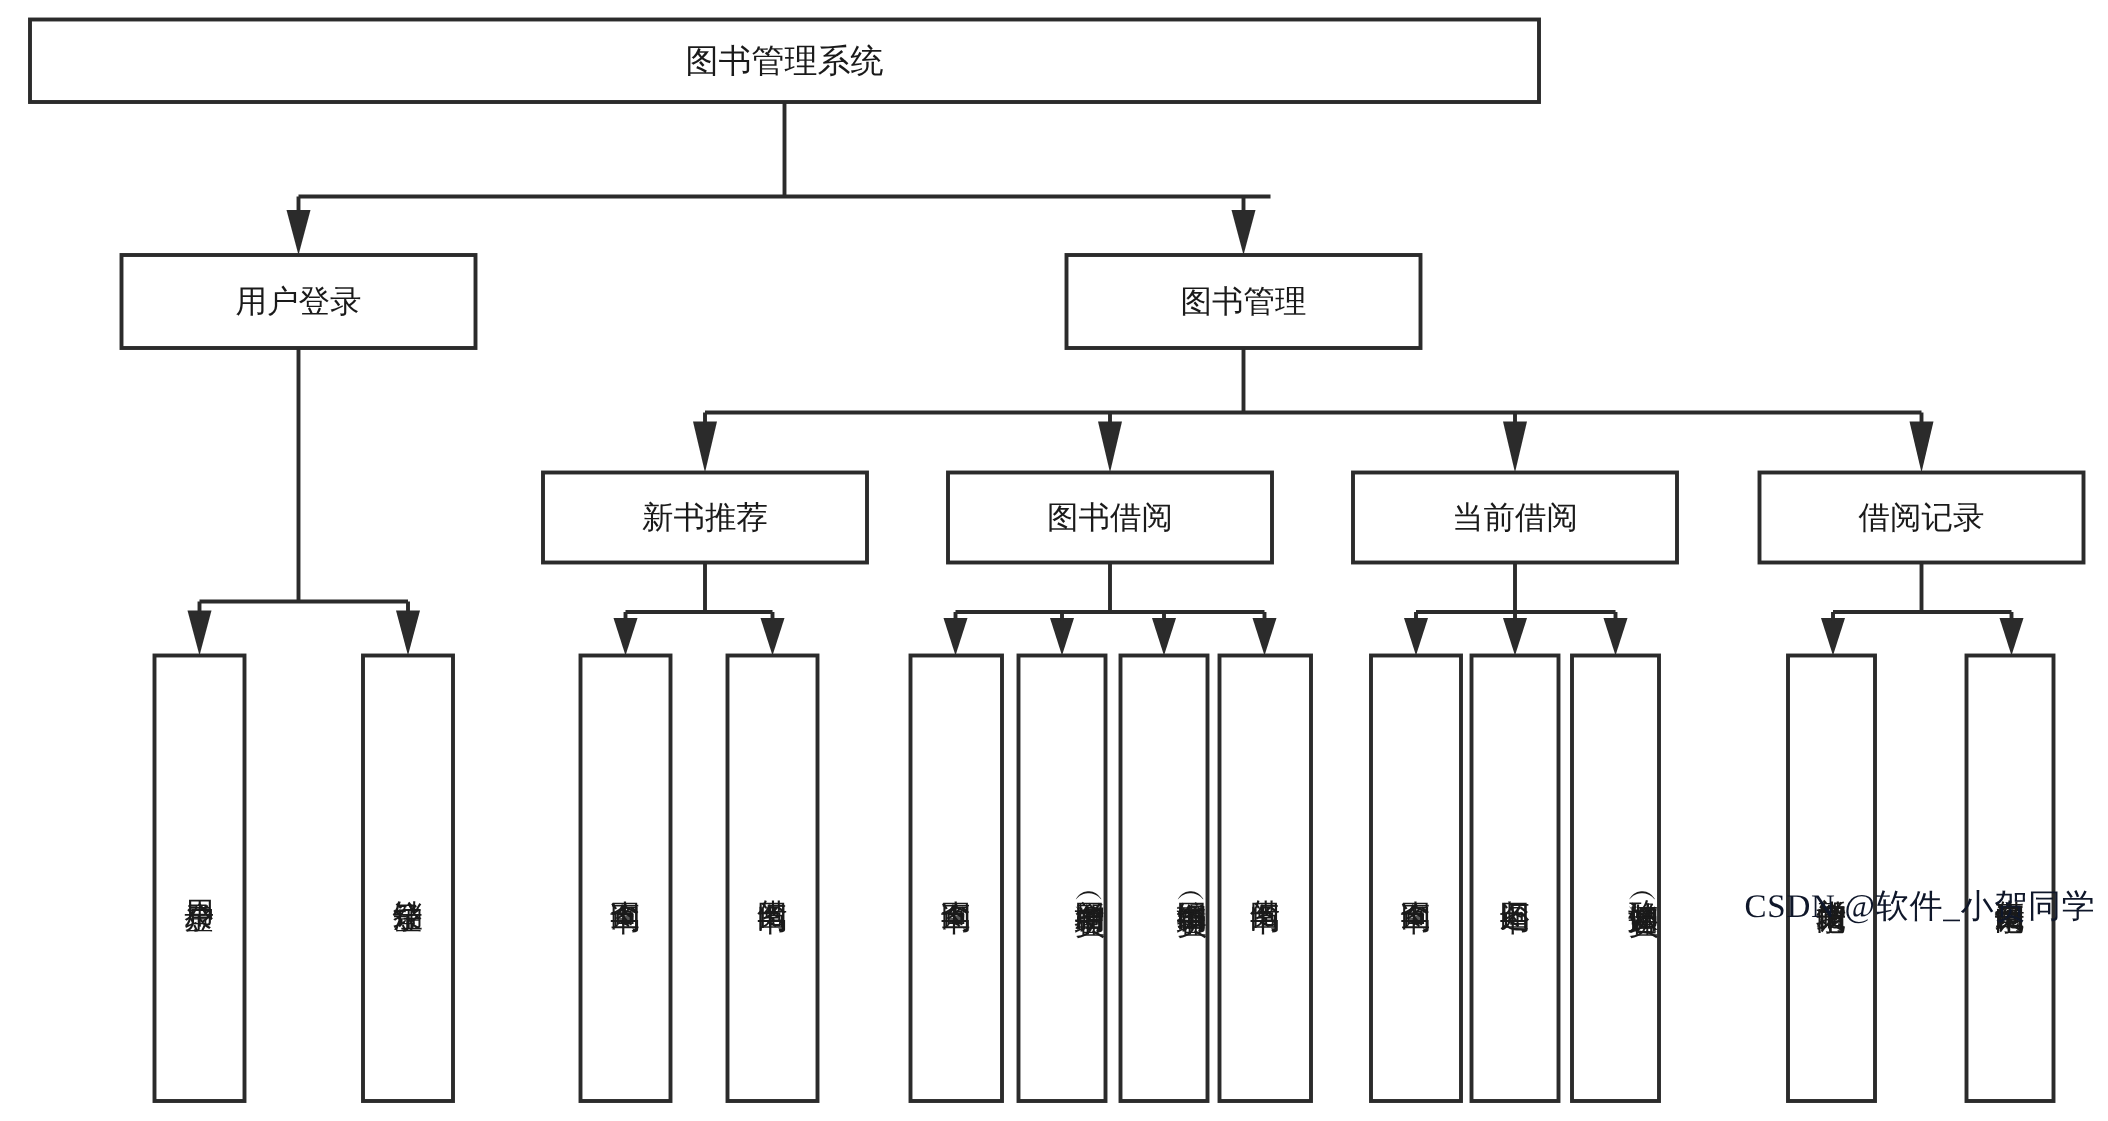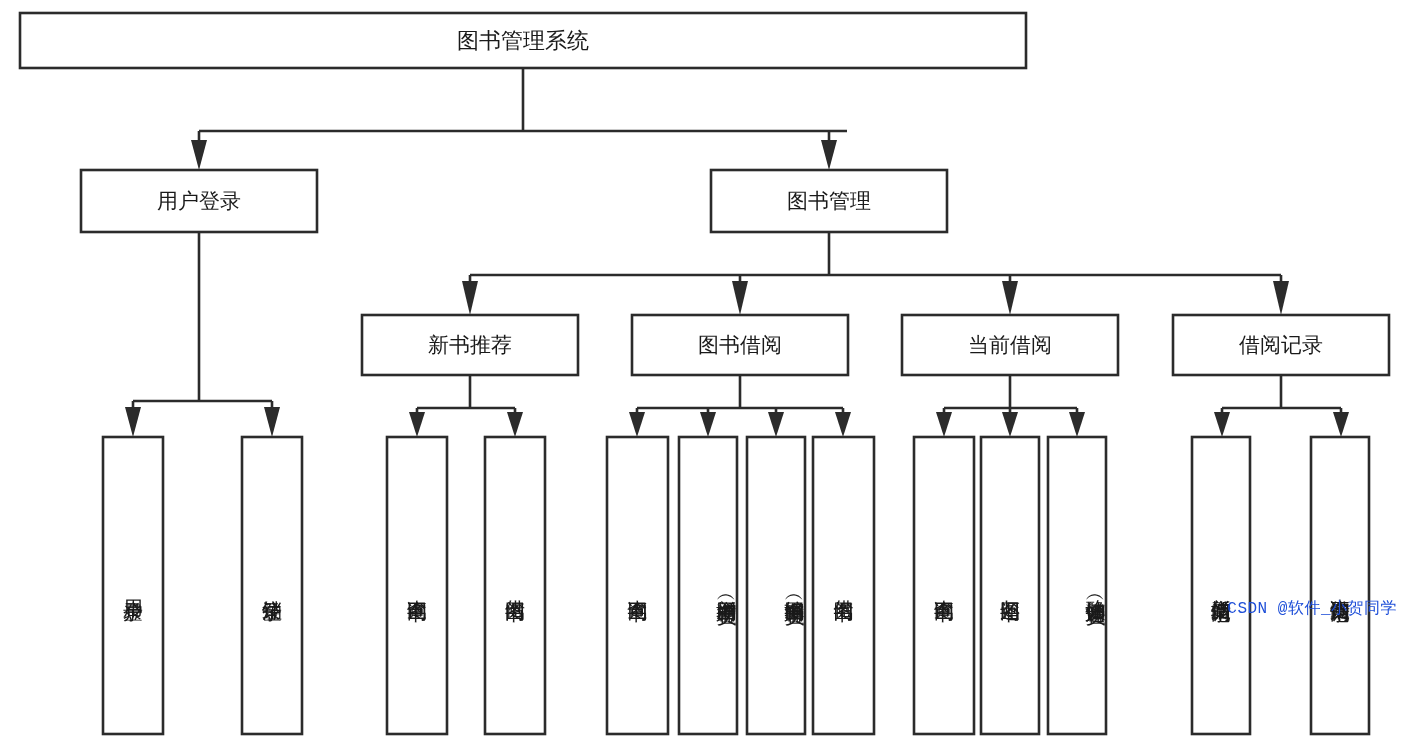--- a/index.html
+++ b/index.html
@@ -70,23 +70,23 @@
     justify-content: center;
     pointer-events: none;
   }
   .leaf-label.centered {
     align-items: center;
   }
   .watermark {
     position: absolute;
     right: 8px;
     bottom: 6px;
-    font-family: Liberation Mono, monospace;
-    font-size: 16px;
-    color: #1d4ed8;
+    font-family: Liberation Serif, serif;
+    font-size: 22px;
+    color: #0f172a;
     letter-spacing: 0.5px;
     white-space: nowrap;
   }
 </style>
 </head>
 <body>
 
 <div id="diagram-root">
 
   <svg id="tree-svg" viewBox="0 0 1405 747" xmlns="http://www.w3.org/2000/svg">

